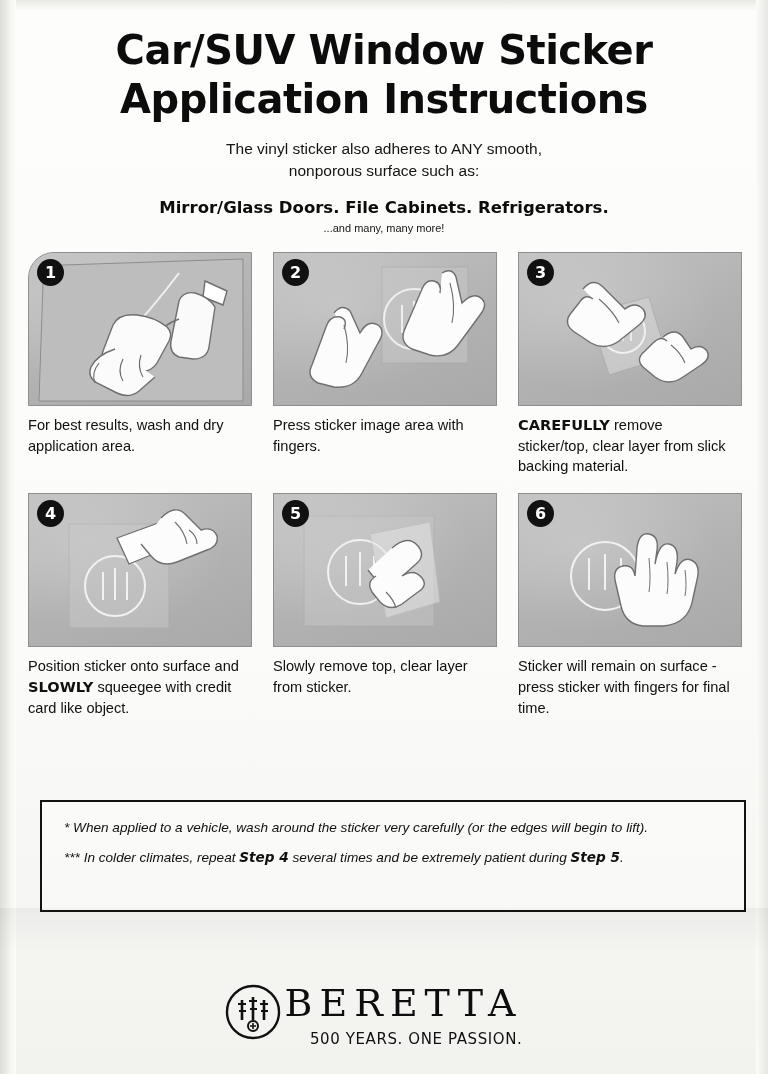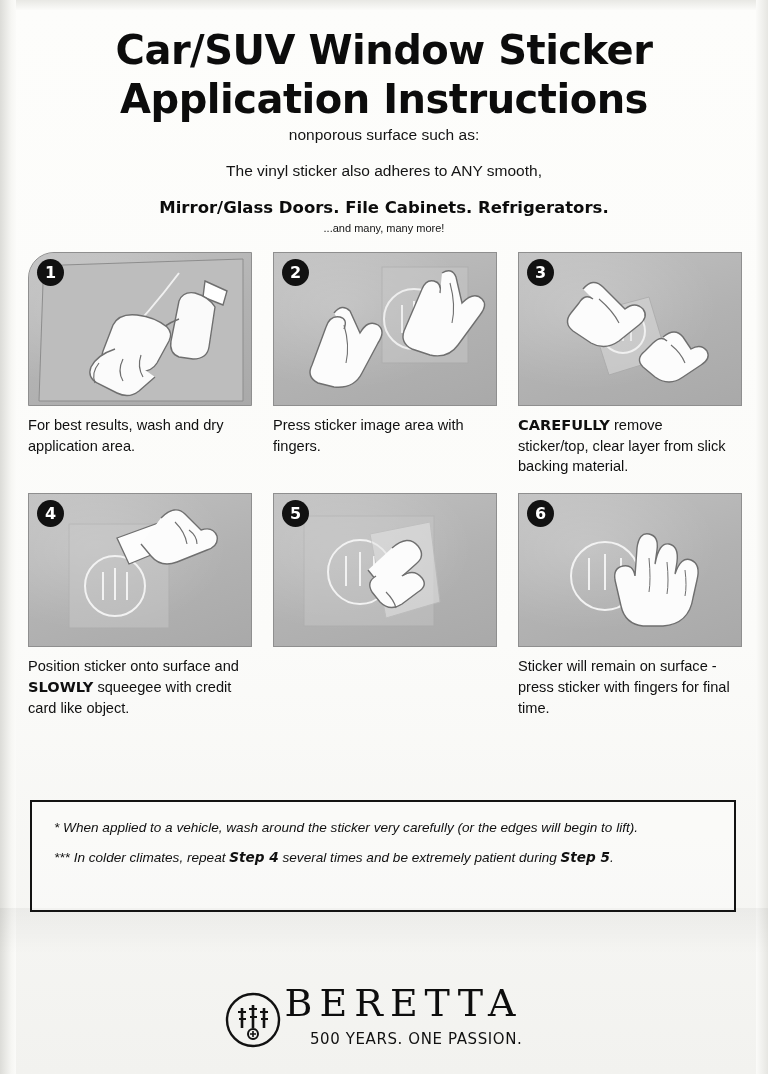--- a/index.html
+++ b/index.html
@@ -118,21 +118,21 @@
     width: 218px;
   }
   .caption b {
     font-family: "DejaVu Sans", sans-serif;
     font-weight: 700;
   }
 
   
   .notes {
     position: absolute;
-    left: 30px;
+    left: 40px;
     top: 800px;
     width: 706px;
     height: 112px;
     border: 2px solid #131313;
     background: rgba(255,255,255,0.35);
     box-sizing: border-box;
     padding: 16px 32px 0 22px;
   }
   .note {
     font-style: italic;
@@ -151,21 +151,21 @@
   .footer {
     position: absolute;
     left: 0; right: 0;
     bottom: 26px;
     display: flex;
     justify-content: center;
     align-items: flex-end;
   }
   .logo-wrap {
     display: flex;
-    align-items: flex-end;
+    align-items: flex-start;
     gap: 4px;
     margin-right: 21px;
   }
   .logo-mark { width: 56px; height: 56px; }
   .logo-text { display: flex; flex-direction: column; }
   .brand {
     font-family: "DejaVu Serif", serif;
     font-size: 38px;
     letter-spacing: 7px;
     line-height: 1;
@@ -191,22 +191,22 @@
 <body>
 
 <div class="page">
   <div class="paper-edge-top"></div>
   <div class="paper-edge-left"></div>
   <div class="paper-edge-right"></div>
 
   <div class="header">
     <div class="title-line">Car/SUV Window Sticker</div>
     <div class="title-line">Application Instructions</div>
+    <div class="sub1">The vinyl sticker also adheres to ANY smooth,</div>
     <div class="sub1" style="margin-top:0">nonporous surface such as:</div>
-    <div class="sub1">The vinyl sticker also adheres to ANY smooth,</div>
     <div class="sub-bold">Mirror/Glass Doors. File Cabinets. Refrigerators.</div>
     <div class="sub2">...and many, many more!</div>
   </div>
 
   <div class="steps">
 
     <div class="step">
       <div class="panel rounded-tl">
         <div class="panel-inner-shade"></div>
         <svg width="222" height="152" viewBox="0 0 222 152">
@@ -284,20 +284,21 @@
           <rect x="30" y="22" width="130" height="110" fill="#c9c9c9" opacity="0.45" stroke="#ababab"></rect>
           <circle cx="86" cy="78" r="32" fill="none" stroke="#f2f2f2" stroke-width="2"></circle>
           <path d="M72 62 l0 30 M86 58 l0 34 M100 62 l0 30" stroke="#f2f2f2" stroke-width="2"></path>
           <path d="M96 40 l60 -12 l10 80 l-54 16 z" fill="#e4e4e4" opacity="0.55" stroke="#bdbdbd"></path>
           <path d="M118 54 q16 -14 26 -2 q8 10 -2 18 l-18 16 q-12 10 -22 0 l-8 -10" fill="#fcfcfc" stroke="#6f6f6f" stroke-width="1.4"></path>
           <path d="M128 82 q12 -8 20 2 q6 8 -4 14 l-16 12 q-12 8 -22 -2 l-8 -10 q-6 -10 4 -16" fill="#fcfcfc" stroke="#6f6f6f" stroke-width="1.4"></path>
           <path d="M112 98 q8 8 10 16" stroke="#6f6f6f" stroke-width="1.1" fill="none"></path>
         </svg>
         <div class="badge">5</div>
       </div>
+      <div class="caption">Slowly remove top, clear layer from sticker.</div>
     </div>
 
     <div class="step">
       <div class="panel">
         <div class="panel-inner-shade"></div>
         <svg width="222" height="152" viewBox="0 0 222 152">
           <circle cx="86" cy="82" r="34" fill="none" stroke="#f2f2f2" stroke-width="2"></circle>
           <path d="M70 64 l0 32 M86 60 l0 36 M102 64 l0 32" stroke="#f2f2f2" stroke-width="2"></path>
           <path d="M118 54 q2 -16 12 -14 q10 2 8 16 l-2 14 q4 -22 14 -20 q10 2 8 18 l-2 12 q6 -18 16 -14 q10 4 6 20 l-4 18 q-4 26 -30 28 l-20 0 q-18 -2 -22 -20 l-6 -26 q-2 -12 8 -14 q10 -2 12 10 z" fill="#fcfcfc" stroke="#6f6f6f" stroke-width="1.4"></path>
           <path d="M130 64 q2 22 0 34 M148 68 q2 20 0 32 M166 76 q2 16 0 26" stroke="#6f6f6f" stroke-width="1" fill="none"></path>

